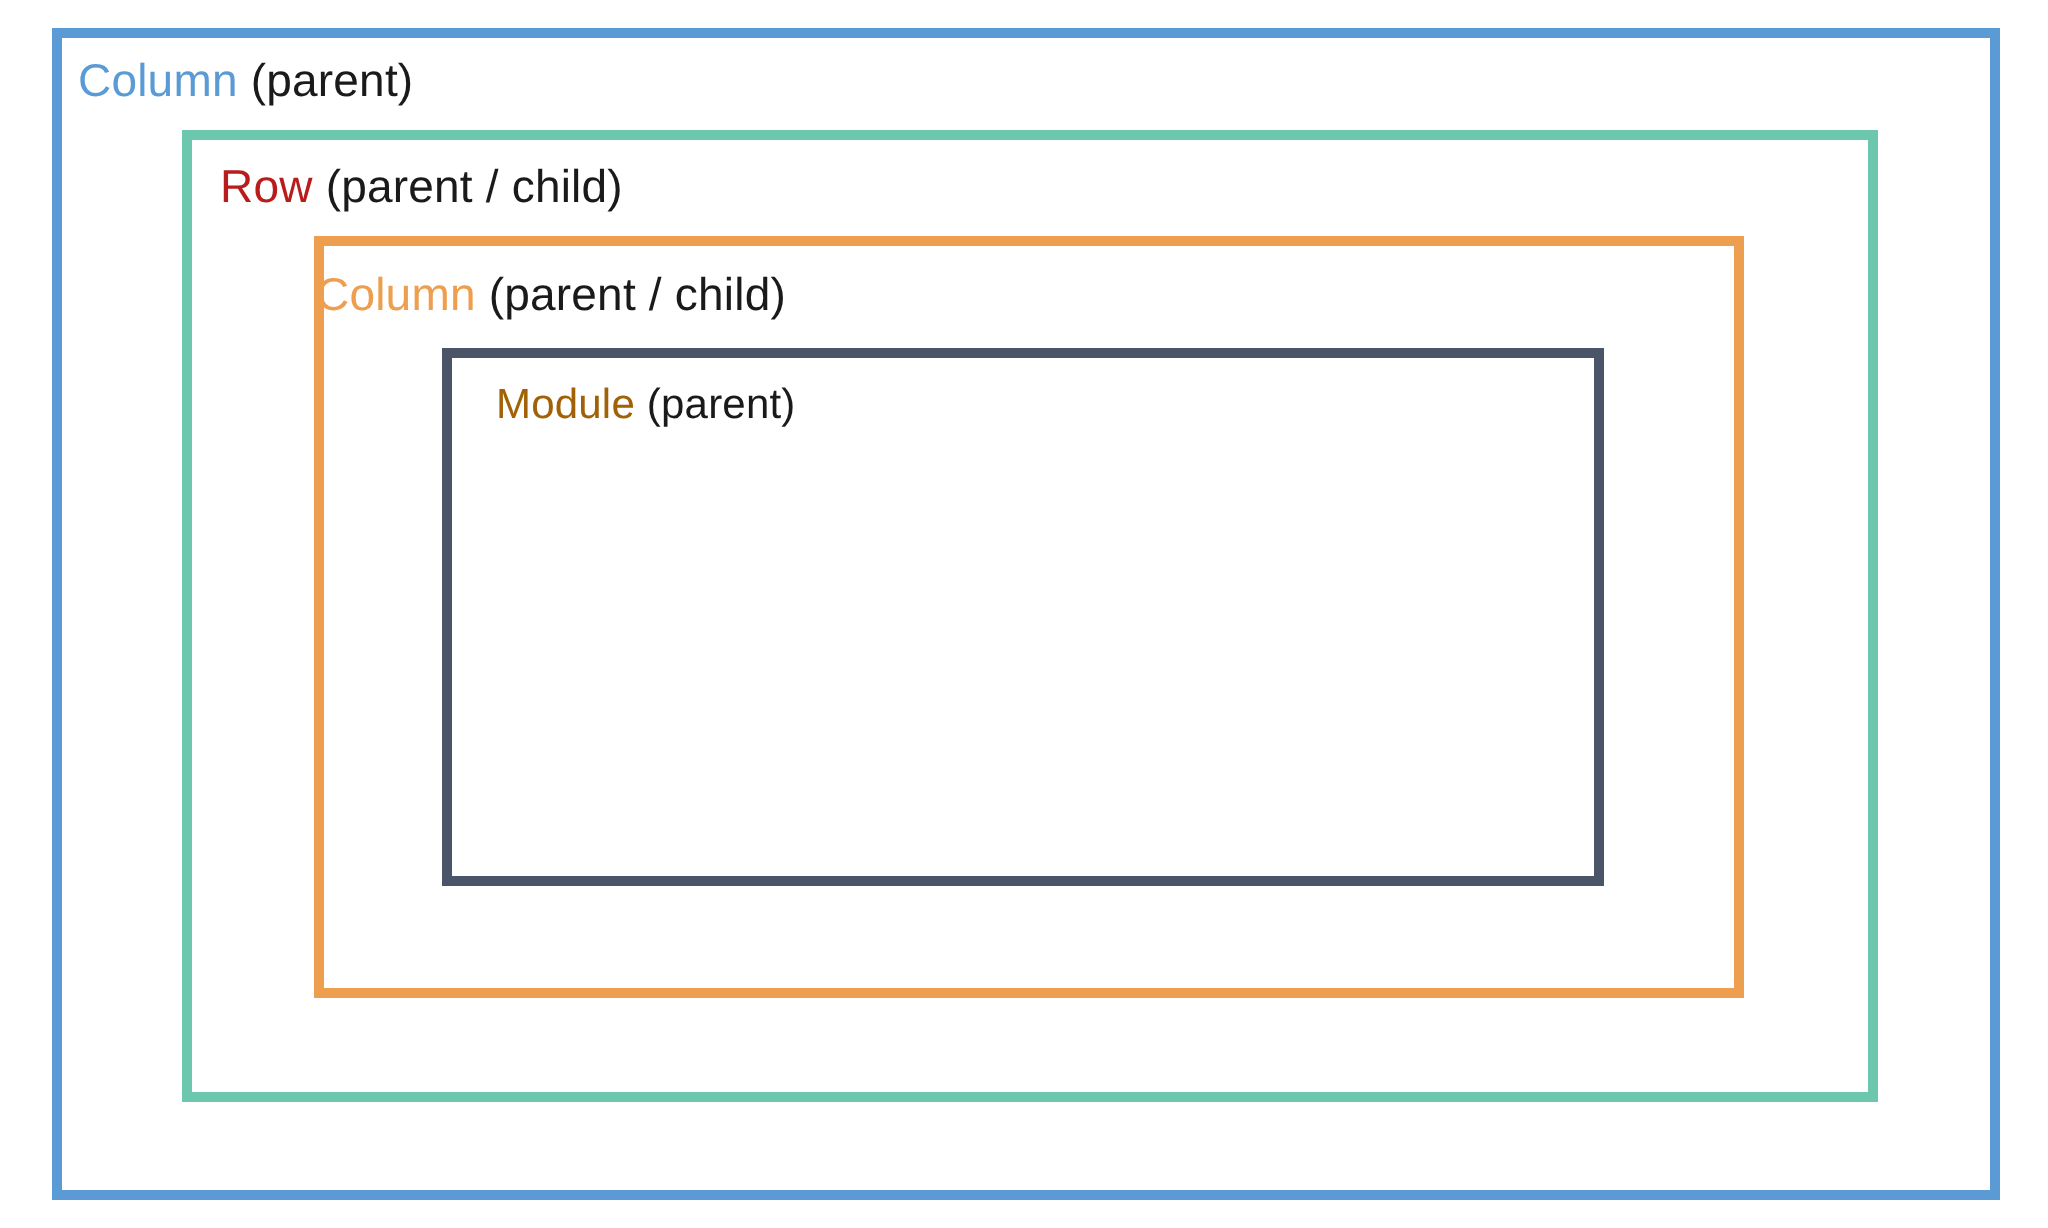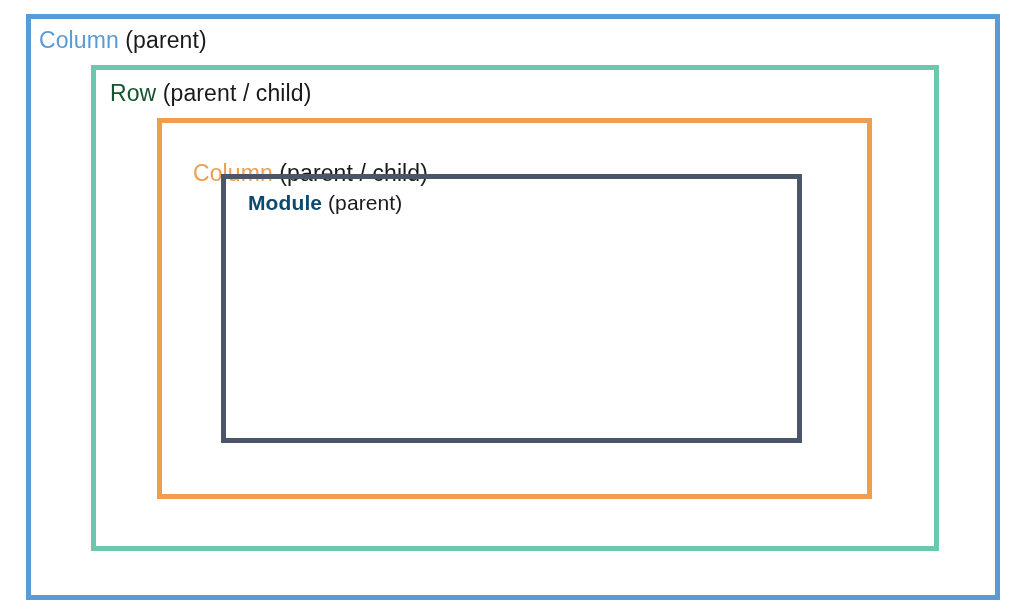--- a/index.html
+++ b/index.html
@@ -64,28 +64,28 @@
   .label {
     position: absolute;
     white-space: nowrap;
     font-size: 23px;
     line-height: 1;
     letter-spacing: 0.1px;
   }
 
   .label-section { left: 39px;  top: 29px; }
   .label-row     { left: 110px; top: 82px; }
-  .label-column  { left: 193px; top: 136px; margin-top: 26px; }
+  .label-column  { left: 158px; top: 136px; }
   .label-module  { left: 248px; top: 192px; font-size: 21px; }
 
   .kw { font-weight: 400; }
   .kw-section { color: #5B9BD5; }
-  .kw-row     { color: #14532d; }
+  .kw-row     { color: #b91c1c; }
   .kw-column  { color: #ED9E4E; }
-  .kw-module  { color: #0c4a6e; font-weight: bold; }
+  .kw-module  { color: #a16207; }
 
   .rel {
     color: #1a1a1a;
     font-weight: 400;
   }
 </style>
 </head>
 <body>
 
 <div id="diagram">

